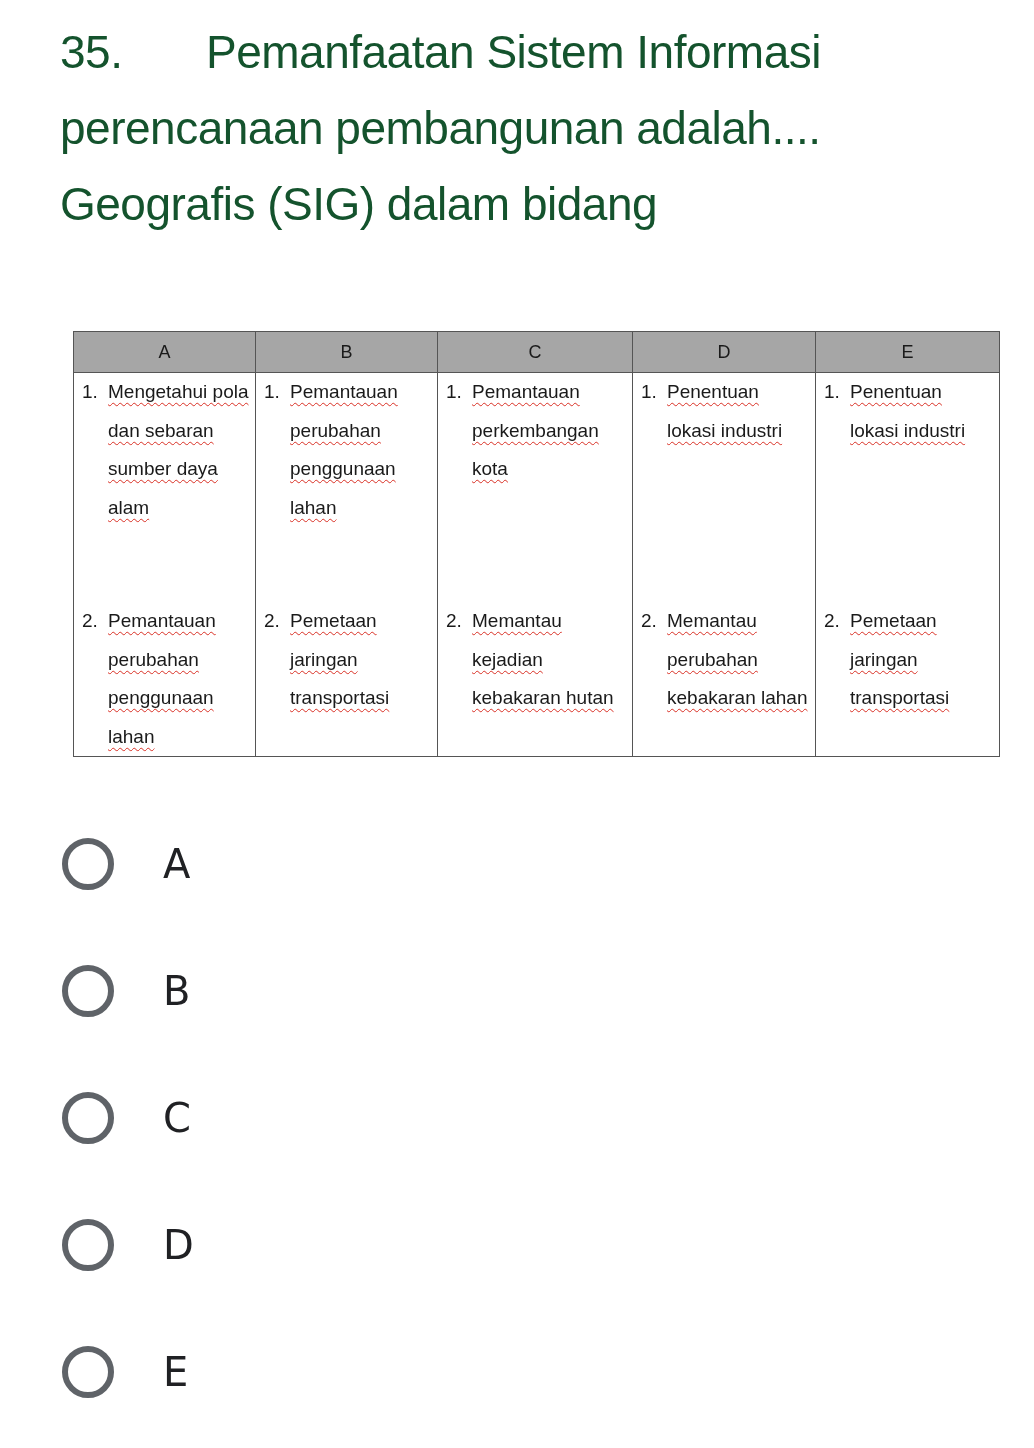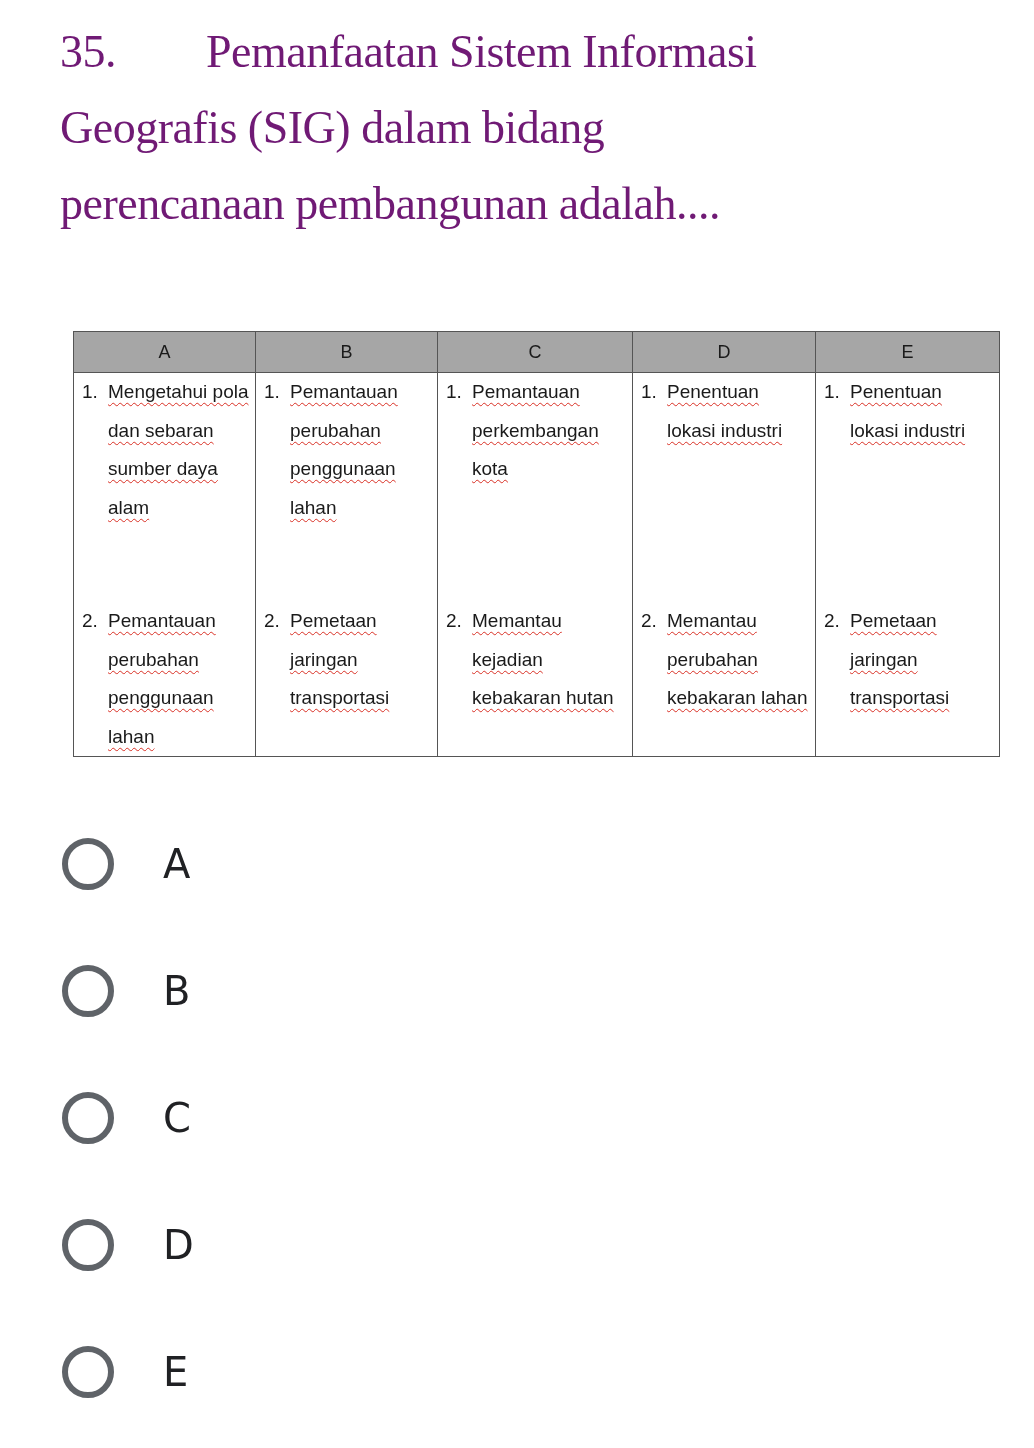--- a/index.html
+++ b/index.html
@@ -1,36 +1,36 @@
 <!DOCTYPE html>
 <html><head>
   <meta charset="utf-8">
   <style>
     html, body { margin: 0; padding: 0; background: #ffffff; }
     body { width: 1034px; height: 1448px; position: relative; overflow: hidden; font-family: "Liberation Sans", sans-serif; color: #202124; }
-    .question { position: absolute; left: 60px; top: 14px; width: 920px; font-family: Liberation Serif, serif; font-size: 46px; line-height: 76px; color: #701a75; letter-spacing: -0.5px; }
+    .question { position: absolute; left: 60px; top: 14px; width: 920px; font-family: Liberation Sans, sans-serif; font-size: 46px; line-height: 76px; color: #14532d; letter-spacing: -0.5px; }
     .q-num { display: inline-block; width: 146px; }
     .table-img { position: absolute; left: 73px; top: 331px; width: 926px; height: 423px; border-collapse: collapse; font-family: "Liberation Sans", sans-serif; font-size: 19px; color: #1a1a1a; table-layout: fixed; }
     .table-img th { background: #a6a6a6; height: 38px; font-weight: normal; font-size: 18px; border: 1.5px solid #555; text-align: center; vertical-align: middle; }
     .table-img td { border: 1.5px solid #555; vertical-align: top; padding: 0 4px 0 8px; }
     .cell-item { display: flex; line-height: 38.5px; }
     .cell-item .n { width: 26px; flex: none; }
     .cell-item .t span { text-decoration: underline wavy #d93025; text-decoration-thickness: 1px; text-underline-offset: 4px; }
     .options { position: absolute; left: 60px; top: 800px; }
     .option { display: flex; align-items: center; height: 127px; position: relative; }
     .radio { width: 52px; height: 52px; border: 6px solid #5f6368; border-radius: 50%; box-sizing: border-box; margin-left: 2px; }
     .opt-label { margin-left: 49px; font-family: "DejaVu Sans", sans-serif; font-size: 40px; color: #202124; }
   </style>
 </head>
 <body>
 
 <div class="question">
   <div><span class="q-num">35.</span><span>Pemanfaatan Sistem Informasi</span></div>
+  <div>perencanaan pembangunan adalah....</div>
   <div>Geografis (SIG) dalam bidang</div>
-  <div>perencanaan pembangunan adalah....</div>
 </div>
 
 <table class="table-img">
   <colgroup>
     <col style="width:182px">
       <col style="width:182px">
       <col style="width:195px">
       <col style="width:183px">
       <col style="width:184px">
   </colgroup>

